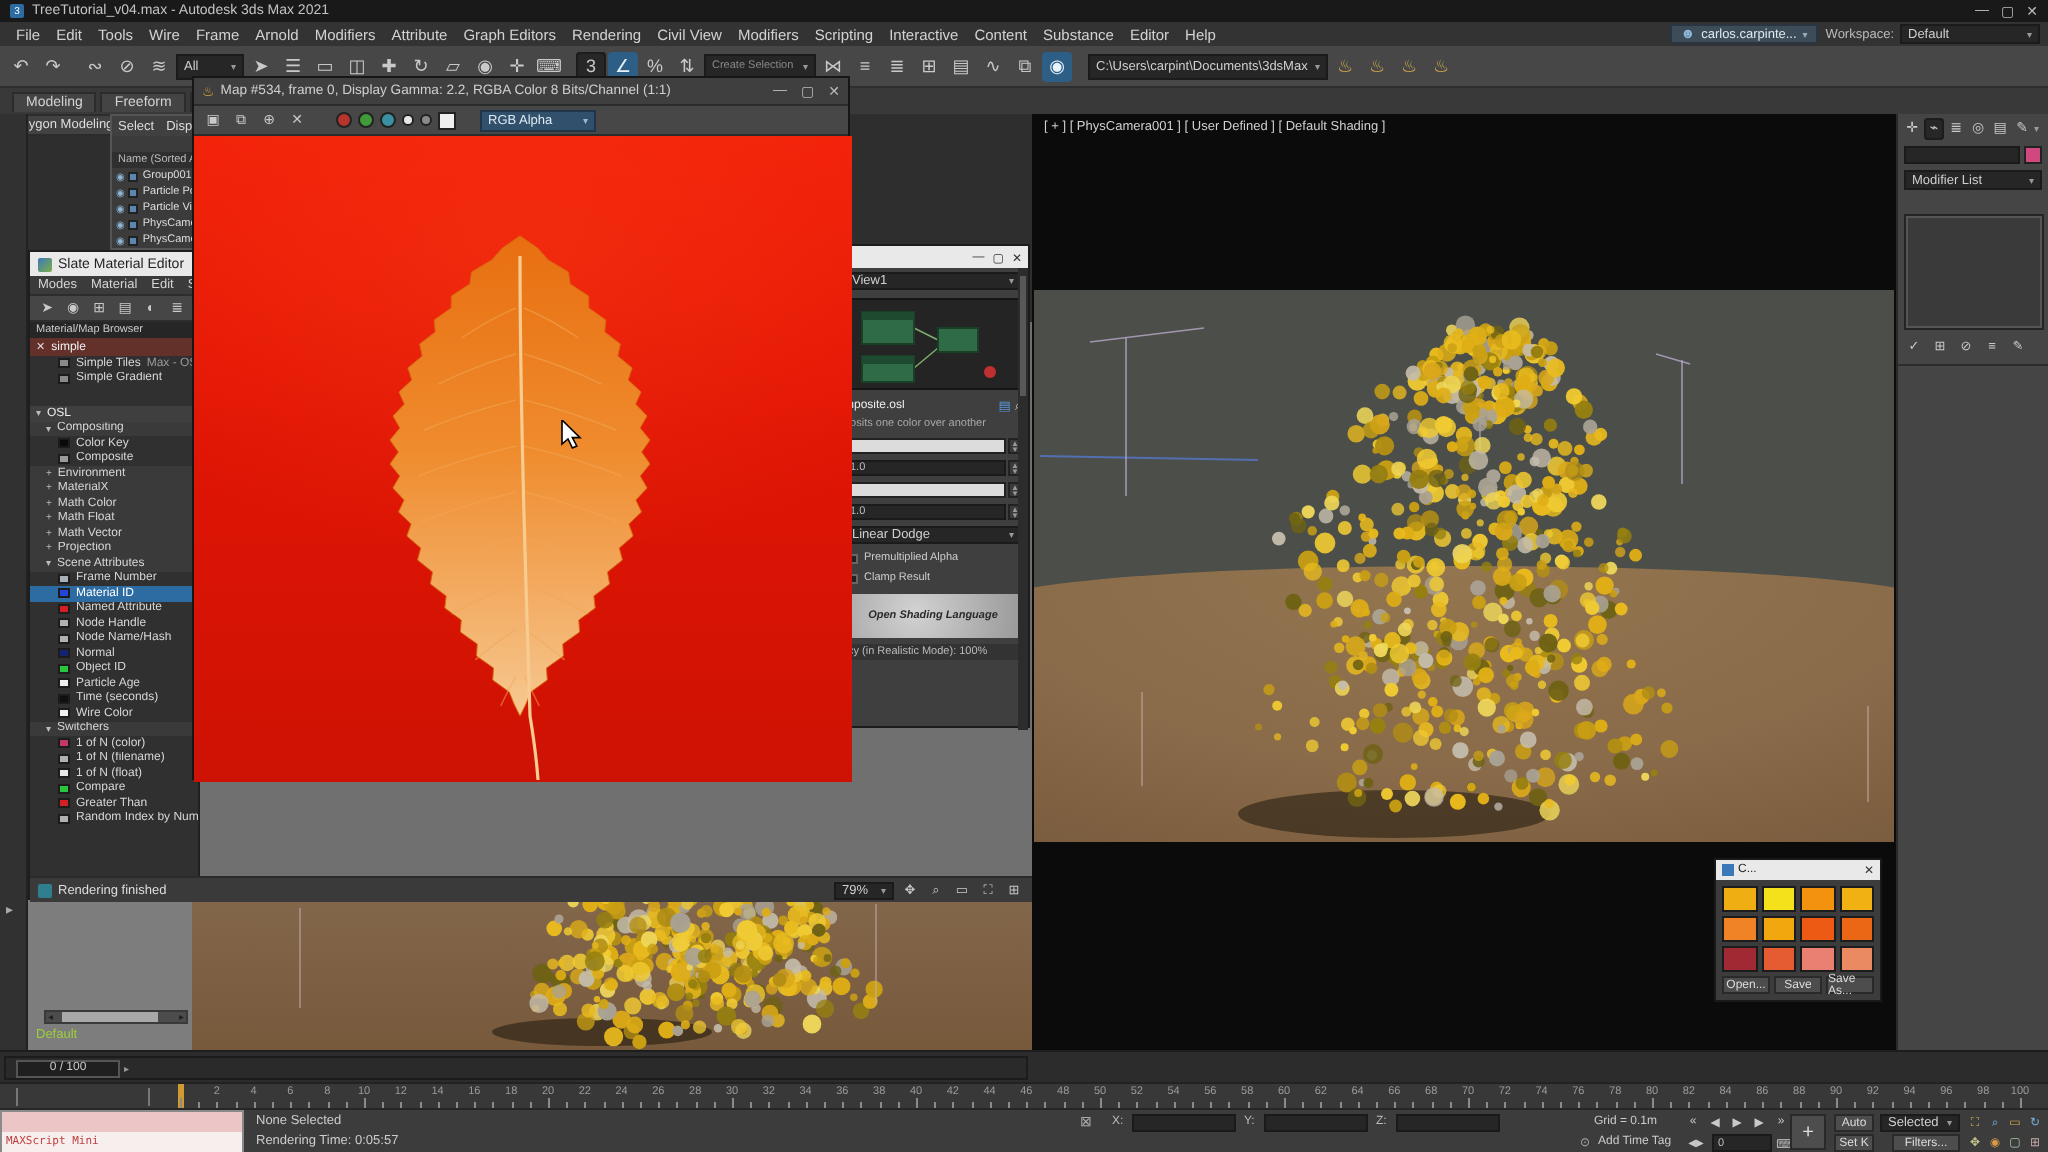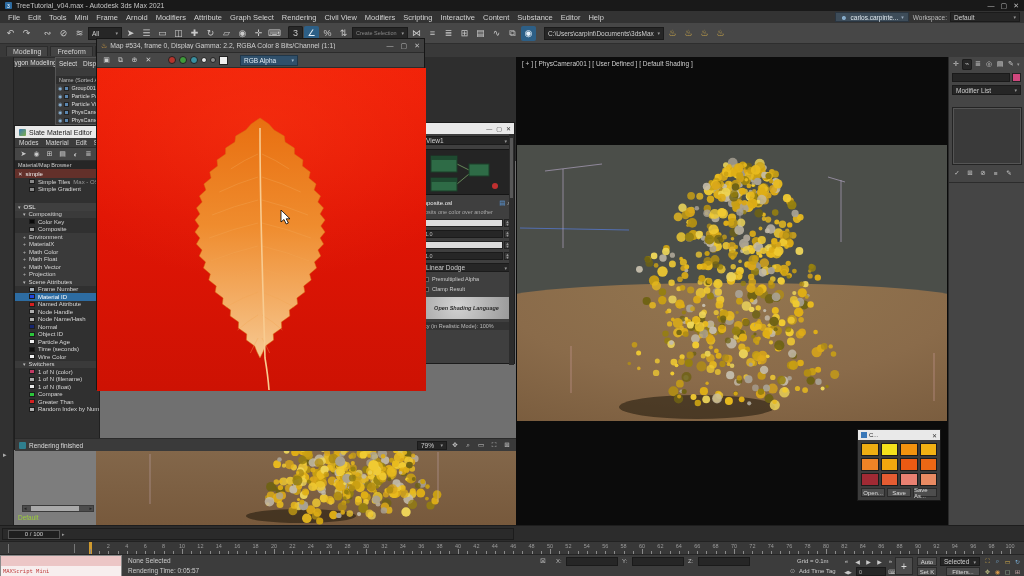--- a/index.html
+++ b/index.html
@@ -50,26 +50,26 @@
       <span>✕</span>
     </span>
   </div>
 
   <div class="abs hrow" style="left:0;top:11px;width:1024px;height:12px;background:#333333;padding-left:4px;">
     <div class="hrow">
 
     <span class="menu-item">File</span>
         <span class="menu-item">Edit</span>
         <span class="menu-item">Tools</span>
-        <span class="menu-item">Mini</span>
+        <span class="menu-item">Wire</span>
         <span class="menu-item">Frame</span>
         <span class="menu-item">Arnold</span>
         <span class="menu-item">Modifiers</span>
         <span class="menu-item">Attribute</span>
-        <span class="menu-item">Graph Select</span>
+        <span class="menu-item">Graph Editors</span>
         <span class="menu-item">Rendering</span>
         <span class="menu-item">Civil View</span>
         <span class="menu-item">Modifiers</span>
         <span class="menu-item">Scripting</span>
         <span class="menu-item">Interactive</span>
         <span class="menu-item">Content</span>
         <span class="menu-item">Substance</span>
         <span class="menu-item">Editor</span>
         <span class="menu-item">Help</span>
       </div>

